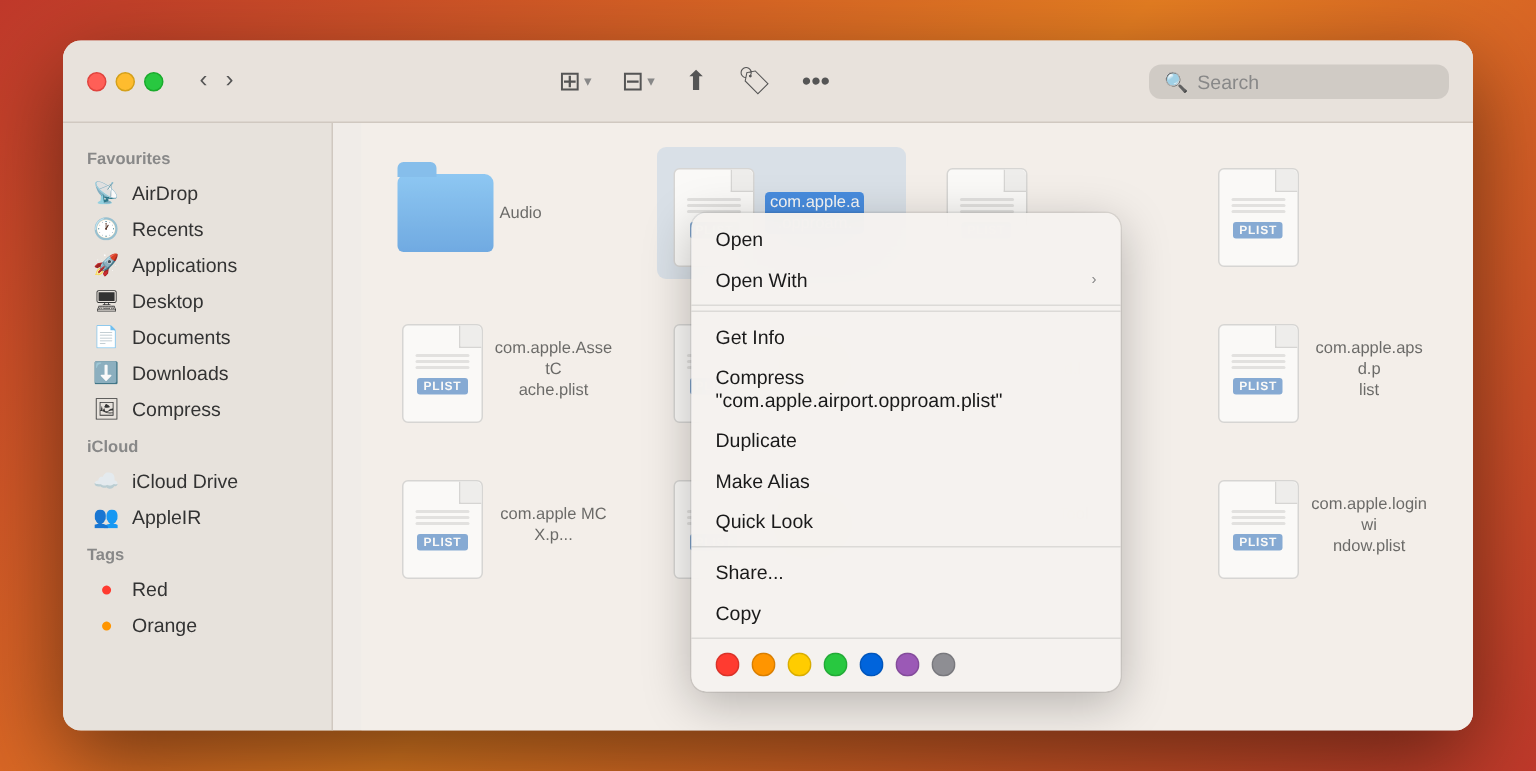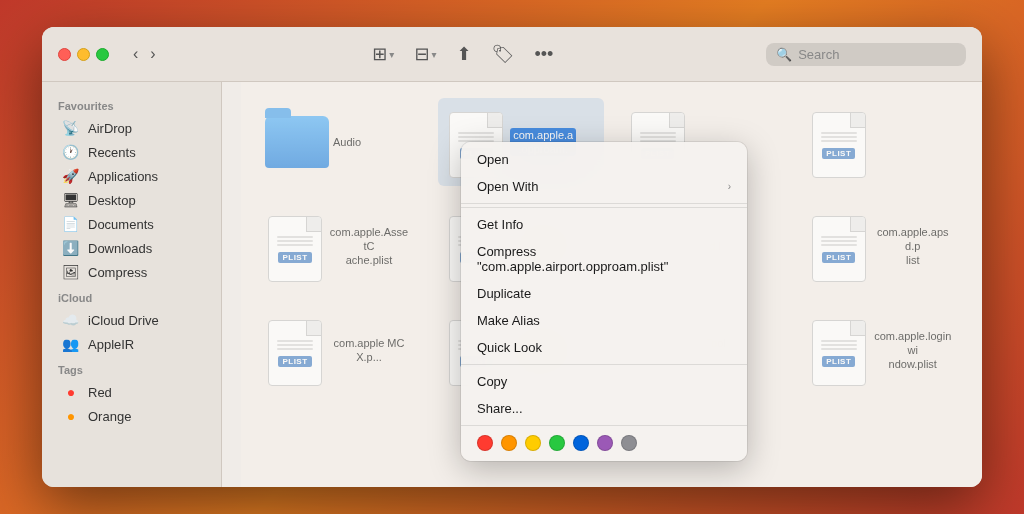--- a/index.html
+++ b/index.html
@@ -554,24 +554,24 @@
           <span>Duplicate</span>
         </div>
         <div class="ctx-item">
           <span>Make Alias</span>
         </div>
         <div class="ctx-item">
           <span>Quick Look</span>
         </div>
         <div class="ctx-separator"></div>
         <div class="ctx-item">
+          <span>Share...</span>
+        </div>
+        <div class="ctx-item">
           <span>Copy</span>
-        </div>
-        <div class="ctx-item">
-          <span>Share...</span>
         </div>
         <div class="ctx-separator"></div>
         <div class="color-dots">
           <div class="color-dot" style="background:#ff3b30;"></div>
           <div class="color-dot" style="background:#ff9500;"></div>
           <div class="color-dot" style="background:#ffcc00;"></div>
           <div class="color-dot" style="background:#28c840;"></div>
           <div class="color-dot" style="background:#0064dc;"></div>
           <div class="color-dot" style="background:#9b59b6;"></div>
           <div class="color-dot" style="background:#8e8e93;"></div>

